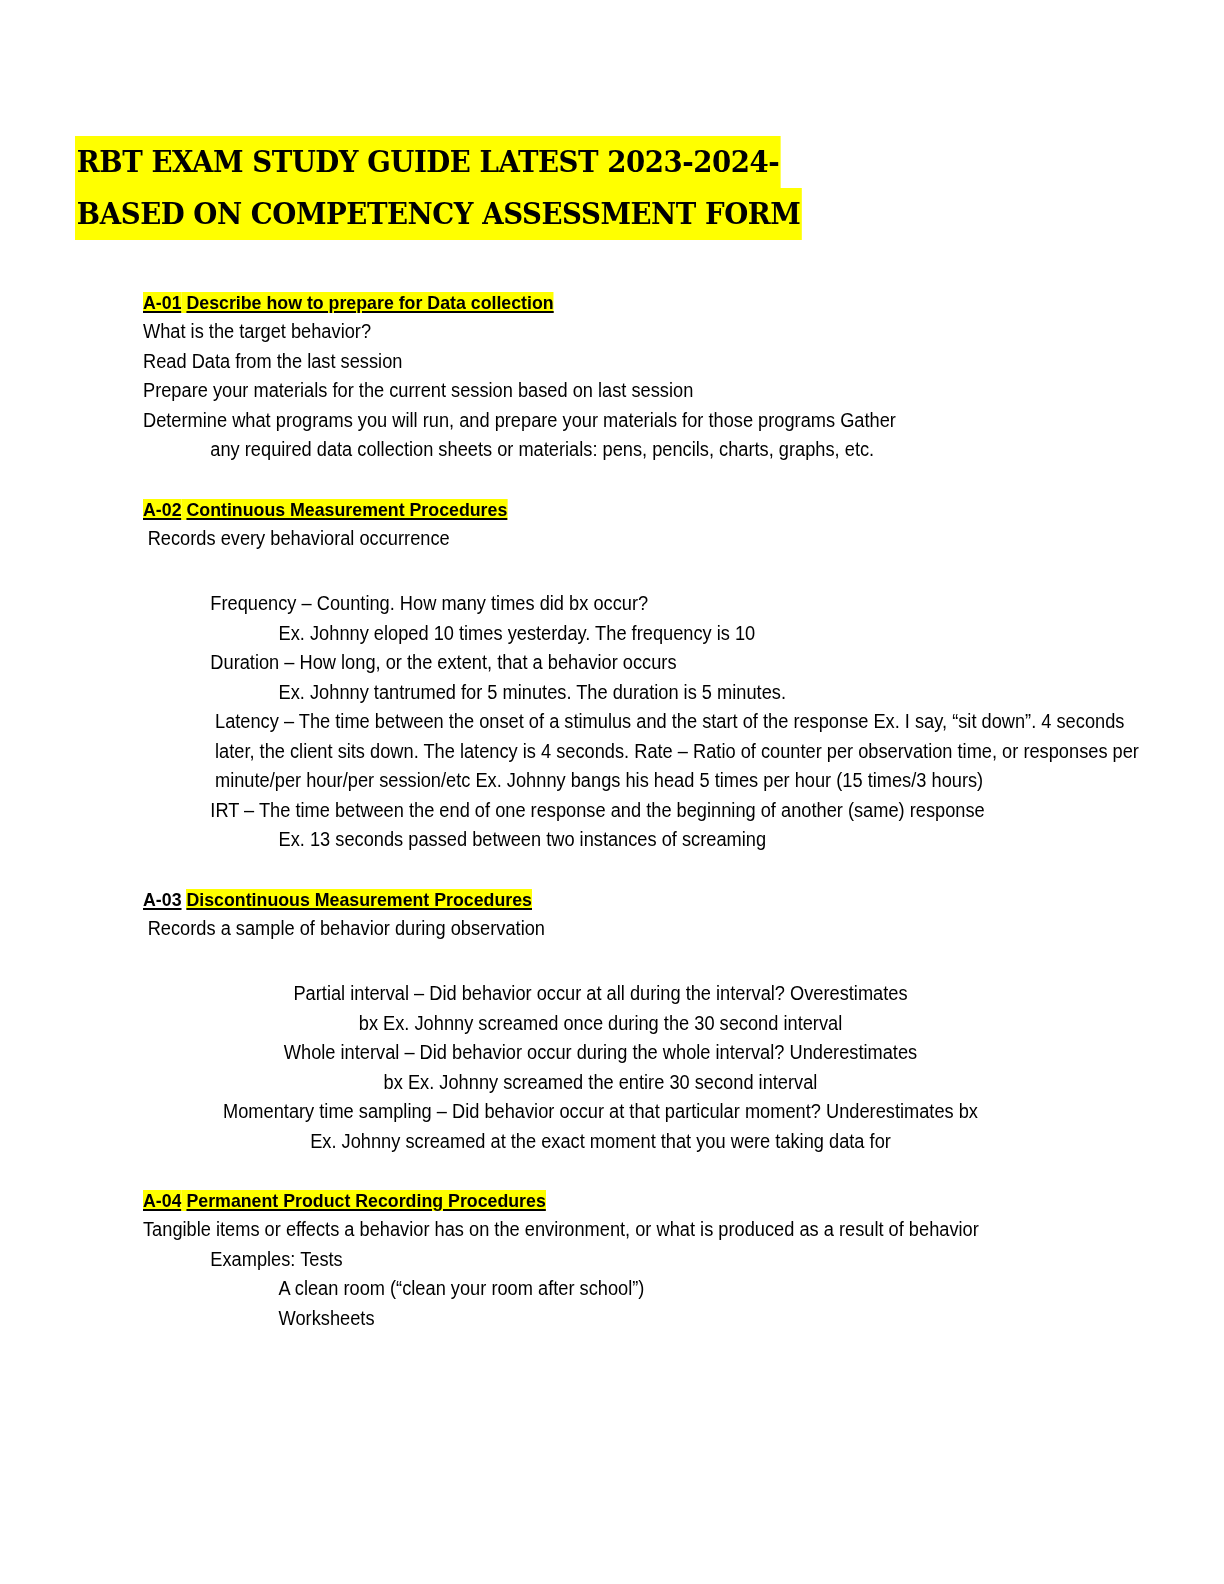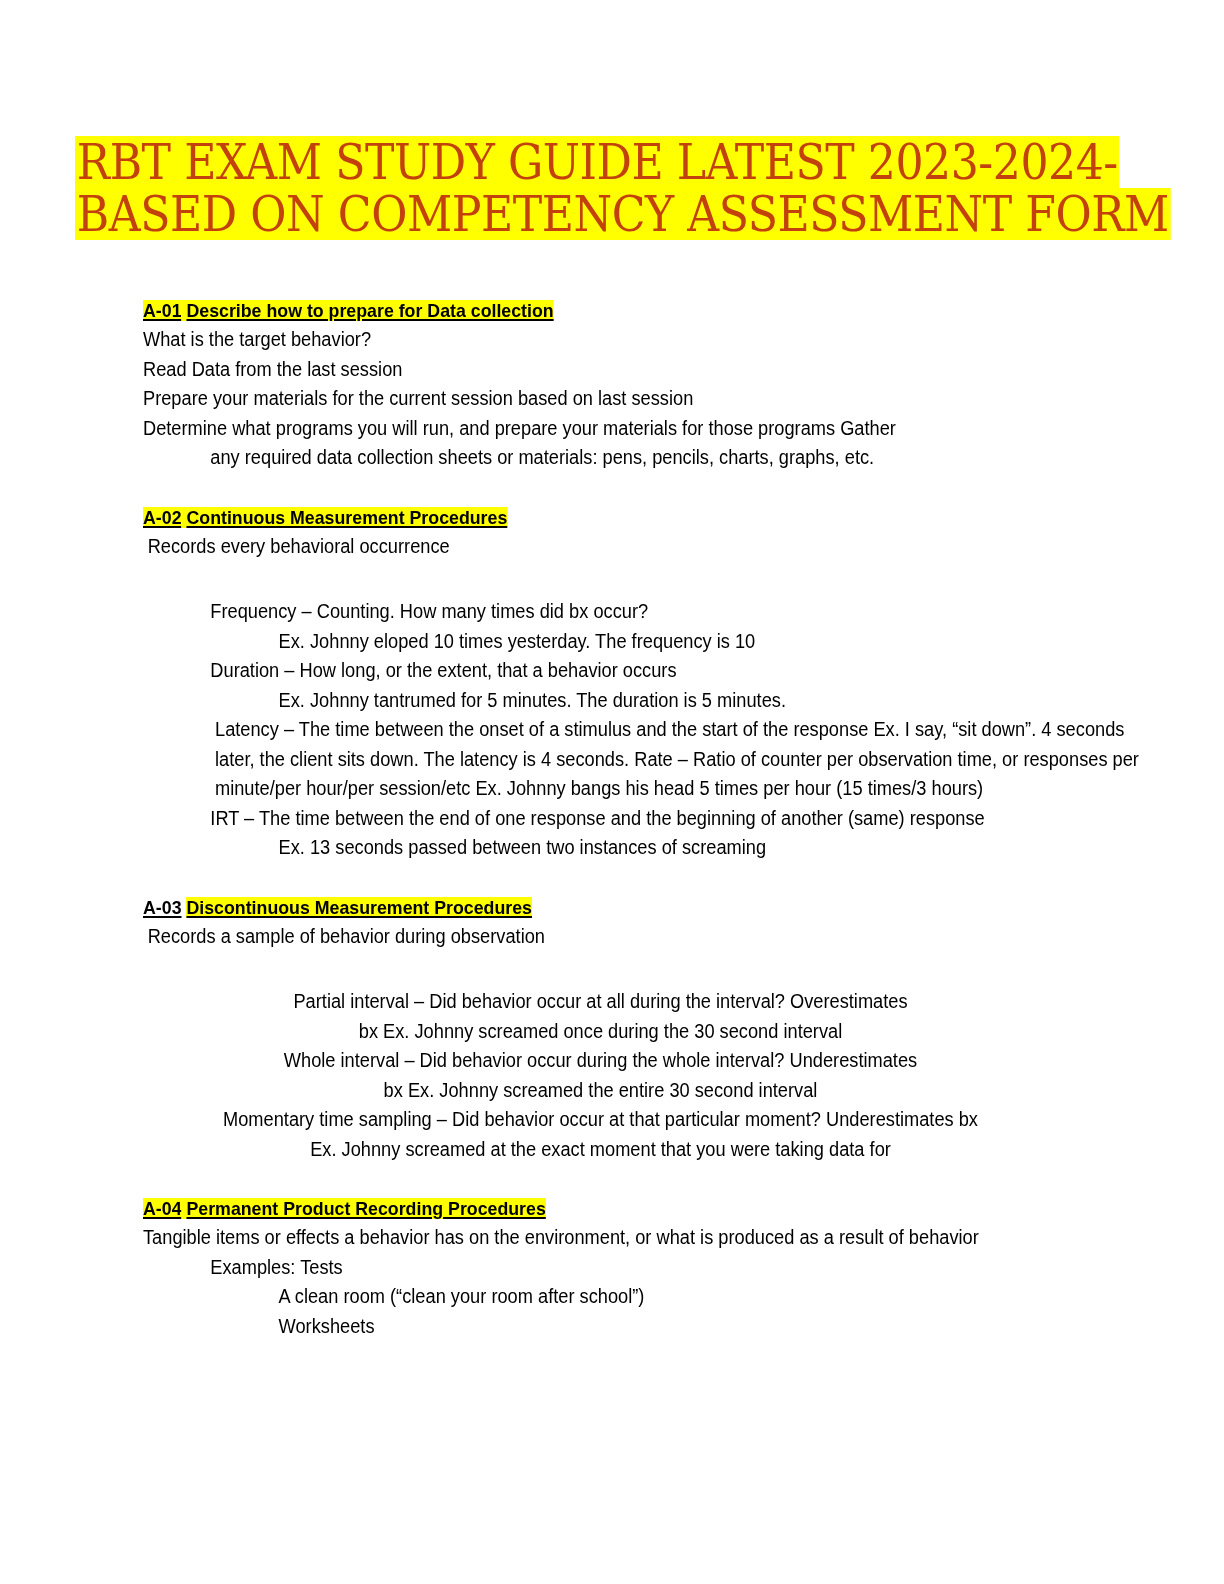--- a/index.html
+++ b/index.html
@@ -22,42 +22,42 @@
     background: #ffffff;
   }
 
   
   .doc-title {
     position: absolute;
     left: 75px;
     top: 136px;
     width: 1022px;
     font-family: "DejaVu Serif", "Liberation Serif", serif;
-    font-weight: normal;
-    font-size: 48px;
+    font-weight: bold;
+    font-size: 30px;
     line-height: 52px;
     letter-spacing: -0.5px;
-    color: #c2410c;
+    color: #000000;
     text-transform: uppercase;
     white-space: nowrap;
   }
   .doc-title .tline {
     display: block;
     background: #ffff00;
     width: max-content;
     transform: scaleX(0.92);
     transform-origin: left center;
     padding: 0 2px;
   }
 
   
   .body-wrap {
     position: absolute;
     left: 143px;
-    top: 296px;
+    top: 288px;
     width: 935px;
     font-size: 19.5px;
     line-height: 29.5px;
   }
 
   .ln {
     display: block;
     white-space: pre-wrap;
     transform: scaleX(0.935);
     transform-origin: left center;

